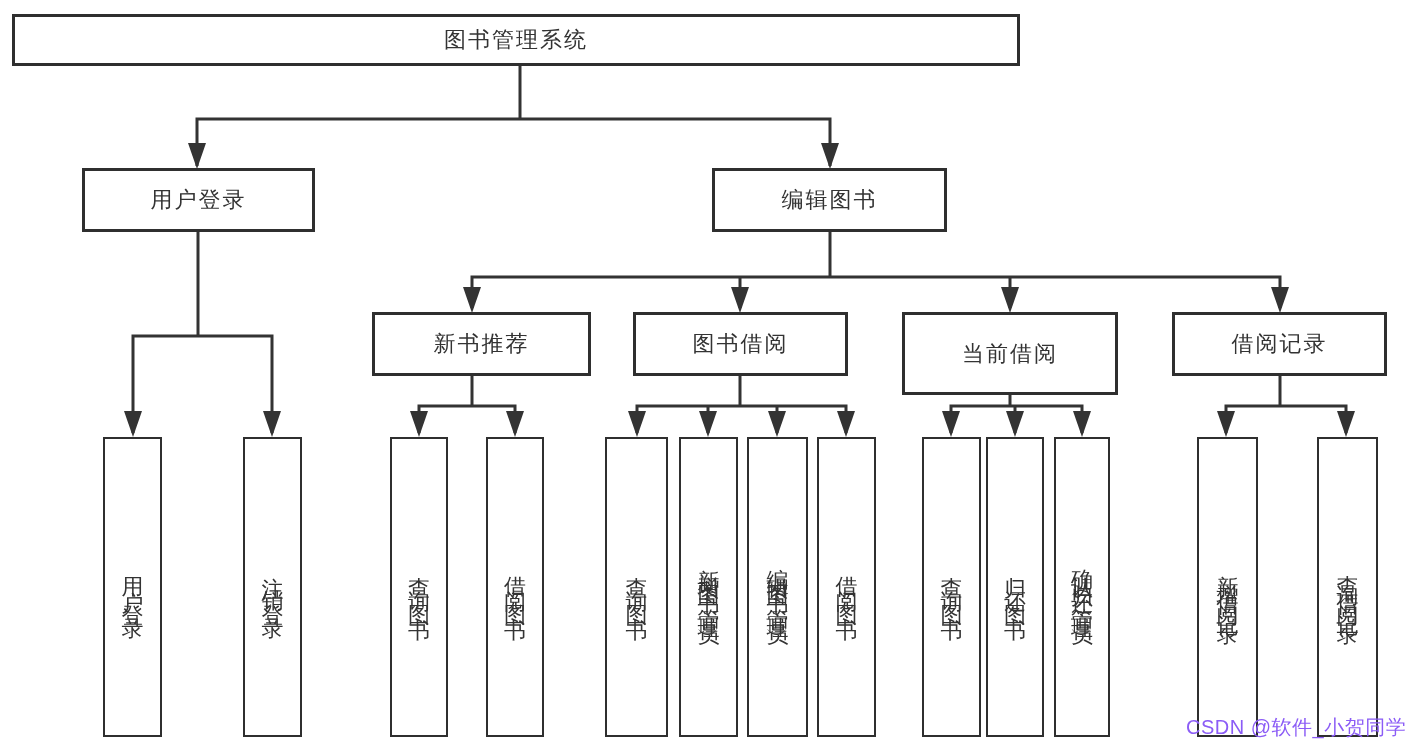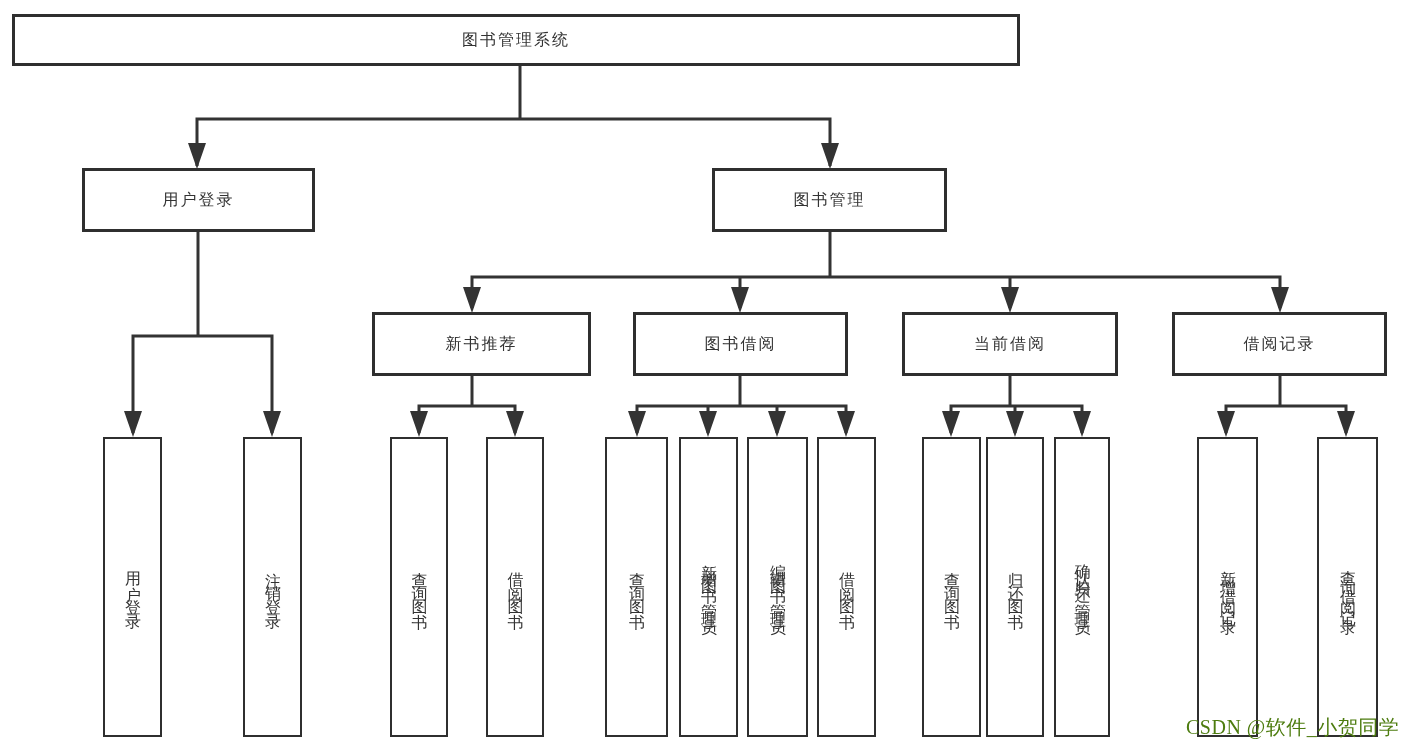--- a/index.html
+++ b/index.html
@@ -18,44 +18,44 @@
     width: 1405px; height: 747px;
   }
   .box {
     position: absolute;
     background: #ffffff;
     border: 3px solid #2f2f2f;
     box-sizing: border-box;
     display: flex;
     align-items: center;
     justify-content: center;
-    font-size: 16px;
+    font-size: 22px;
     color: #333333;
     letter-spacing: 2px;
     z-index: 2;
   }
   .box.leaf { border-width: 2.5px; }
   .v span {
     writing-mode: vertical-rl;
     text-orientation: mixed;
     white-space: nowrap;
   }
   .s4 span { letter-spacing: 14px; }
   .s6 span { letter-spacing: 10px; }
   .s9 span { letter-spacing: 8px; }
   .watermark {
     position: absolute;
     left: 1186px;
     top: 714px;
     font-size: 20px;
     letter-spacing: 0.5px;
-    color: #4d7c0f;
+    color: #8b5cf6;
     z-index: 6;
     white-space: nowrap;
-    font-family: Liberation Serif, serif;
+    font-family: Liberation Sans, sans-serif;
   }
 </style>
 </head>
 <body>
 
 <div class="canvas">
 
   <svg class="connectors" viewBox="0 0 1405 747" xmlns="http://www.w3.org/2000/svg">
     <g stroke="#333333" stroke-width="3" fill="none">
 
@@ -116,30 +116,30 @@
   </svg>
 
   <div class="box" style="left:12px; top:14px; width:1008px; height:52px;">
     <span>图书管理系统</span>
   </div>
 
   <div class="box" style="left:82px; top:168px; width:233px; height:64px;">
     <span>用户登录</span>
   </div>
   <div class="box" style="left:712px; top:168px; width:235px; height:64px;">
-    <span>图书管理</span>
+    <span>编辑图书</span>
   </div>
 
   <div class="box" style="left:372px; top:312px; width:219px; height:64px;">
     <span>新书推荐</span>
   </div>
   <div class="box" style="left:633px; top:312px; width:215px; height:64px;">
     <span>图书借阅</span>
   </div>
-  <div class="box" style="left:902px; top:312px; width:216px; height:64px;">
+  <div class="box" style="left:902px; top:312px; width:216px; height:83px;">
     <span>当前借阅</span>
   </div>
   <div class="box" style="left:1172px; top:312px; width:215px; height:64px;font-family:Liberation Mono, monospace;">
     <span>借阅记录</span>
   </div>
 
   <div class="box leaf v s4" style="left:103px; top:437px; width:59px; height:300px;">
     <span>用户登录</span>
   </div>
   <div class="box leaf v s4" style="left:243px; top:437px; width:59px; height:300px;">

